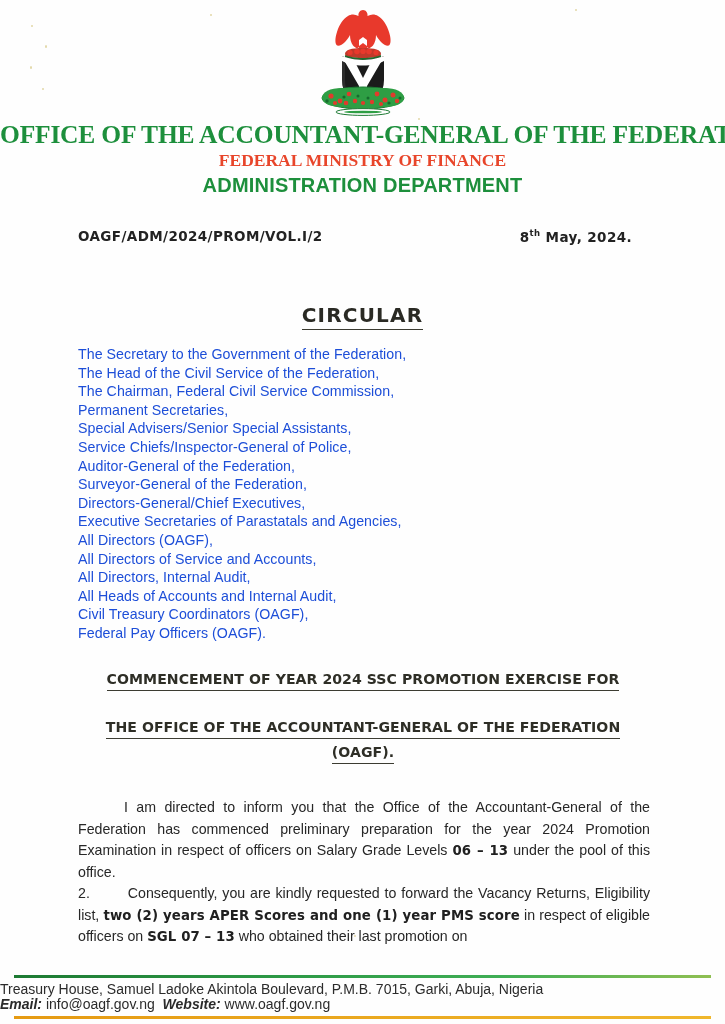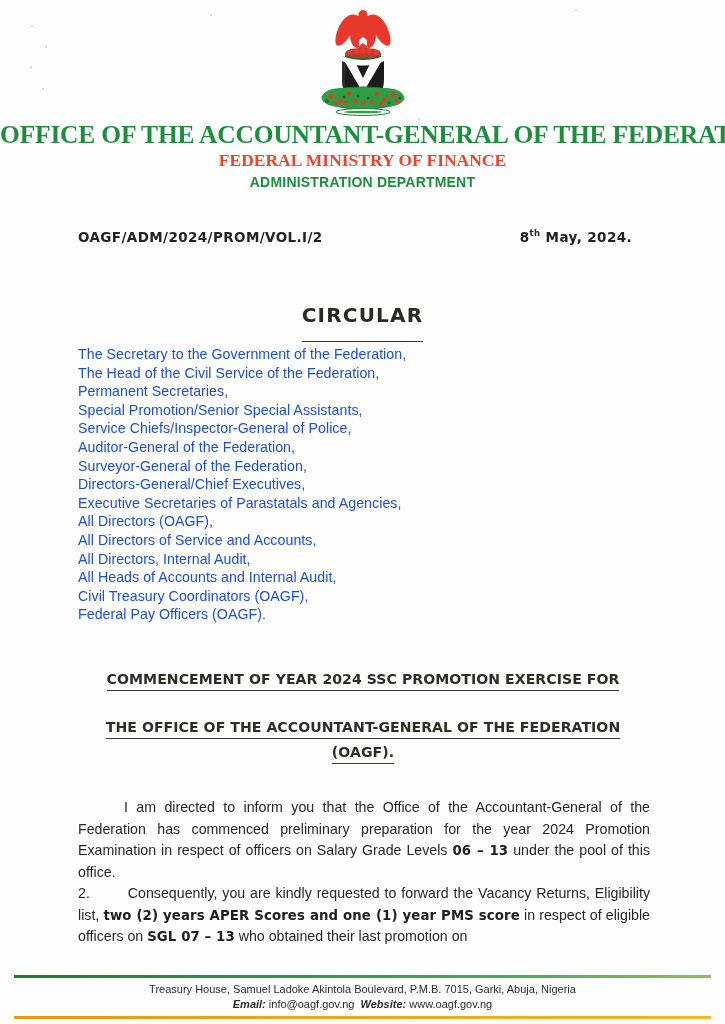--- a/index.html
+++ b/index.html
@@ -63,36 +63,36 @@
     font-family: "Liberation Serif", serif;
     font-weight: bold;
     font-size: 17.5px;
     color: #e8452a;
     margin-top: 3px;
     line-height: 1.06;
   }
   .lh-line3 {
     font-family: "Liberation Sans", sans-serif;
     font-weight: bold;
-    font-size: 14px;
+    font-size: 20px;
     color: #1d8f3c;
     margin-top: 5px;
     letter-spacing: .2px;
     line-height: 1.06;
   }
 
   
   .refrow {
     position: absolute;
     top: 228px;
     left: 78px;
     width: 574px;
     display: flex;
     justify-content: space-between;
-    align-items: flex-end;
+    align-items: center;
     font-family: "DejaVu Sans", sans-serif;
     font-weight: bold;
     font-size: 13.5px;
     letter-spacing: .4px;
     color: #222;
   }
   .date-cell { padding-right: 20px; }
   .date-cell sup { font-size: 8.5px; vertical-align: super; }
 
   
@@ -103,21 +103,21 @@
     width: 725px;
     text-align: center;
   }
   .circular span {
     font-family: "DejaVu Sans", sans-serif;
     font-weight: bold;
     font-size: 20px;
     letter-spacing: 1.2px;
     color: #2a2a24;
     border-bottom: 1.6px solid #3a3a30;
-    padding-bottom: 14px;
+    padding-bottom: 2px;
   }
 
   
   .addressees {
     position: absolute;
     top: 345px;
     left: 78px;
     width: 500px;
     font-family: "Liberation Sans", sans-serif;
     font-size: 14.2px;
@@ -187,23 +187,22 @@
     top: 1016px;
     width: 697px;
     height: 3px;
     background: linear-gradient(90deg,#e59a12 0%, #eaa81f 50%, #f0b72c 100%);
   }
   .footer-text {
     position: absolute;
     top: 982px;
     left: 0;
     width: 725px;
-    text-align: center;
-    font-family: "Liberation Sans", sans-serif;
-    font-size: 11px;
+    font-family: "Liberation Sans", sans-serif;
+    font-size: 14px;
     line-height: 15px;
     color: #2b2b2b;
   }
   .footer-text .lbl {
     font-style: italic;
     font-weight: bold;
   }
 </style>
 </head>
 <body>
@@ -284,22 +283,23 @@
     <div class="date-cell"><span>8</span><sup>th</sup><span> May, 2024.</span></div>
   </div>
 
   <div class="circular">
     <span>CIRCULAR</span>
   </div>
 
   <div class="addressees">
     <div>The Secretary to the Government of the Federation,</div>
     <div>The Head of the Civil Service of the Federation,</div>
+    <div>The Chairman, Federal Civil Service Commission,</div>
     <div>Permanent Secretaries,</div>
-    <div>Special Promotion/Senior Special Assistants,</div>
+    <div>Special Advisers/Senior Special Assistants,</div>
     <div>Service Chiefs/Inspector-General of Police,</div>
     <div>Auditor-General of the Federation,</div>
     <div>Surveyor-General of the Federation,</div>
     <div>Directors-General/Chief Executives,</div>
     <div>Executive Secretaries of Parastatals and Agencies,</div>
     <div>All Directors (OAGF),</div>
     <div>All Directors of Service and Accounts,</div>
     <div>All Directors, Internal Audit,</div>
     <div>All Heads of Accounts and Internal Audit,</div>
     <div>Civil Treasury Coordinators (OAGF),</div>

